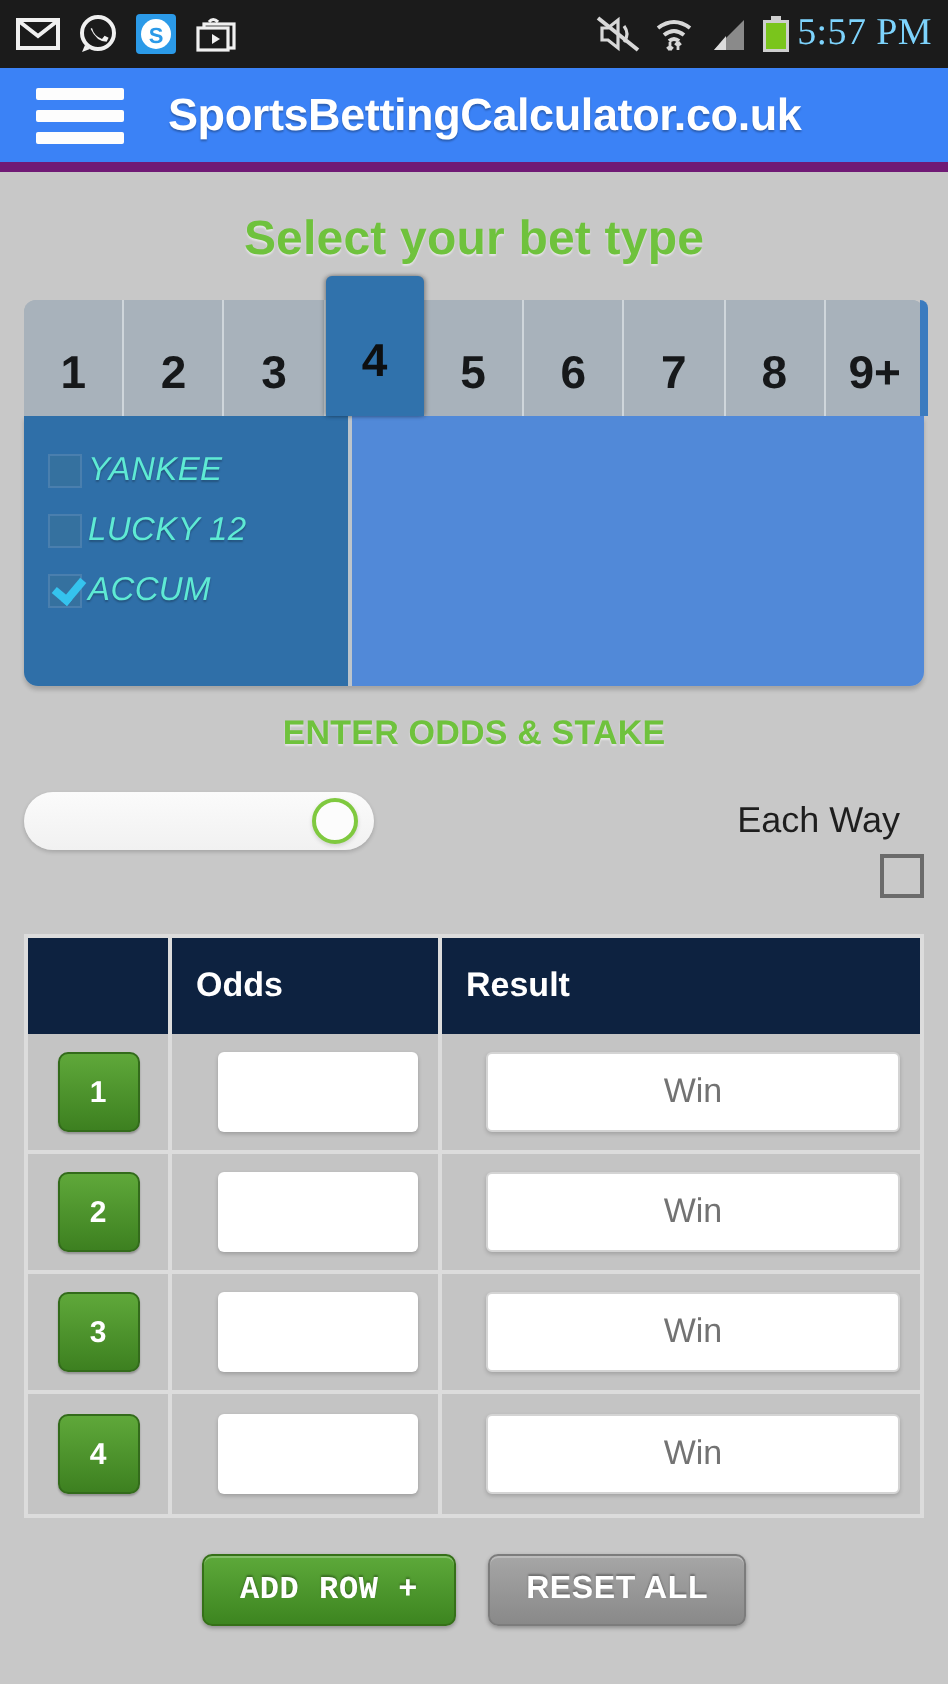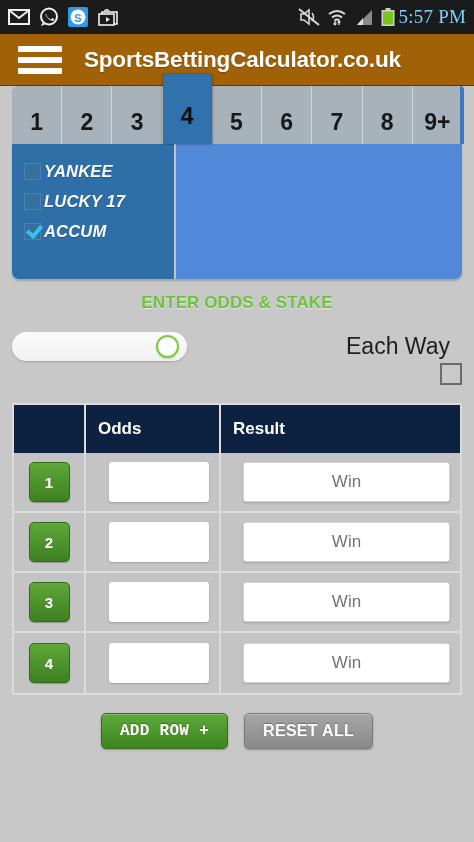--- a/index.html
+++ b/index.html
@@ -22,23 +22,23 @@
   .sb-icon { display: block; }
   .status-time {
     color: #7dd3fc; font-size: 19px; font-weight: 400;
     letter-spacing: .2px; margin-left: 4px;
     font-family: Liberation Serif, serif;
   }
 
   
   .appbar {
     height: 52px; width: 474px;
-    background: #a16207;
+    background: #3b82f6;
     display: flex; align-items: center;
-    border-bottom: 1px solid #701a75;
+    border-bottom: 5px solid #701a75;
   }
   .hamburger {
     width: 44px; margin-left: 18px;
     display: flex; flex-direction: column; gap: 5px;
     cursor: pointer;
   }
   .hamburger span {
     display: block; height: 6px; width: 100%;
     background: #fdfdfd; border-radius: 1px;
   }
@@ -118,22 +118,22 @@
     position: relative; flex: none;
   }
   .opt-box.checked::after {
     content: "";
     position: absolute; left: 2px; top: 1px;
     width: 11px; height: 6px;
     border-left: 4px solid #35c3ee; border-bottom: 4px solid #35c3ee;
     transform: rotate(-50deg);
   }
   .opt-label {
-    color: #ffffff; font-size: 16.5px;
-    font-style: italic; font-weight: 700;
+    color: #5eead4; font-size: 16.5px;
+    font-style: italic; font-weight: 400;
     letter-spacing: .2px;
     text-shadow: 0 1px 1px rgba(0,0,0,.25);
   }
 
   
   .oddsrow {
     display: flex; align-items: center;
     padding: 0 12px; height: 34px; margin-top: 4px;
   }
   .toggle {
@@ -148,21 +148,21 @@
     color: #7fc93f; font-size: 15.5px;
     letter-spacing: .1px; margin-right: 16px;
   }
   .toggle-knob {
     position: absolute; right: 8px; top: 3px;
     width: 23px; height: 23px; border-radius: 50%;
     background: #fcfcfc; border: 2px solid #7fc93f;
     box-shadow: 0 1px 2px rgba(0,0,0,.14);
   }
   .eachway-label {
-    margin-left: auto; color: #1e1e1e; font-size: 23px;
+    margin-left: auto; color: #1e1e1e; font-size: 18px;
     padding-right: 12px;
   }
   .eachway-row { height: 36px; display: flex; padding: 0 12px; }
   .eachway-box {
     margin-left: auto; width: 22px; height: 22px;
     border: 2px solid #6b6b6b; background: #c9c9c9;
     cursor: pointer;
   }
 
   
@@ -299,20 +299,21 @@
   <div class="hamburger">
     <span></span>
     <span></span>
     <span></span>
   </div>
   <div class="app-title">SportsBettingCalculator.co.uk</div>
 </div>
 
 <div class="page">
 
+  <div class="section-title title-bettype">Select your bet type</div>
 
   <div class="bettype-wrap">
     <div class="tabstrip">
       <div class="tab">1</div>
       <div class="tab">2</div>
       <div class="tab">3</div>
       <div class="tab active">4</div>
       <div class="tab">5</div>
       <div class="tab">6</div>
       <div class="tab">7</div>
@@ -322,21 +323,21 @@
   </div>
 
   <div class="optpanel">
     <div class="opt-left">
       <div class="opt-row">
         <span class="opt-box"></span>
         <span class="opt-label">YANKEE</span>
       </div>
       <div class="opt-row">
         <span class="opt-box"></span>
-        <span class="opt-label">LUCKY 17</span>
+        <span class="opt-label">LUCKY 12</span>
       </div>
       <div class="opt-row">
         <span class="opt-box checked"></span>
         <span class="opt-label">ACCUM</span>
       </div>
     </div>
     <div class="opt-right"></div>
   </div>
 
   <div class="section-title title-odds">ENTER ODDS &amp; STAKE</div>

